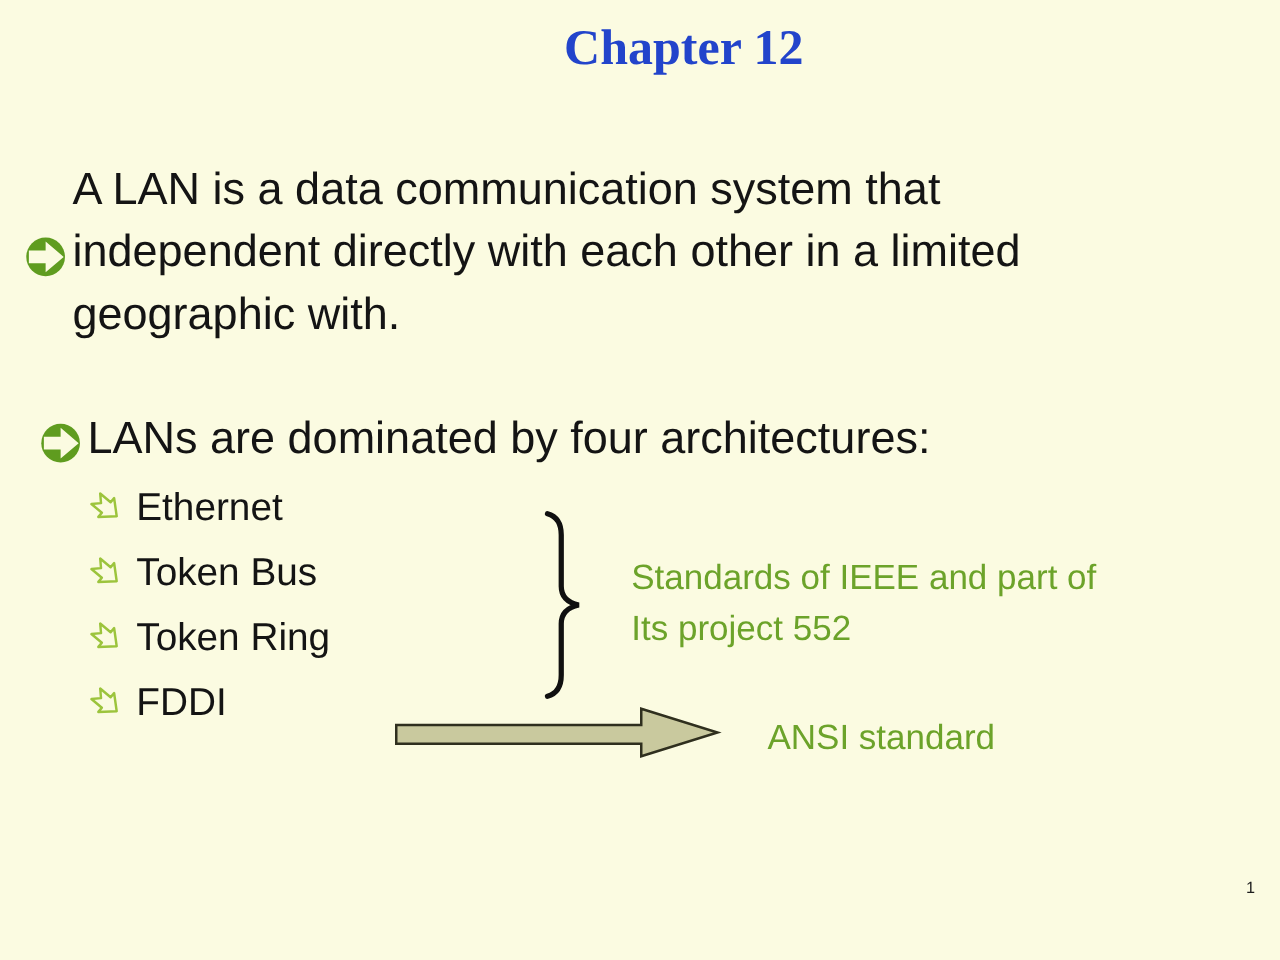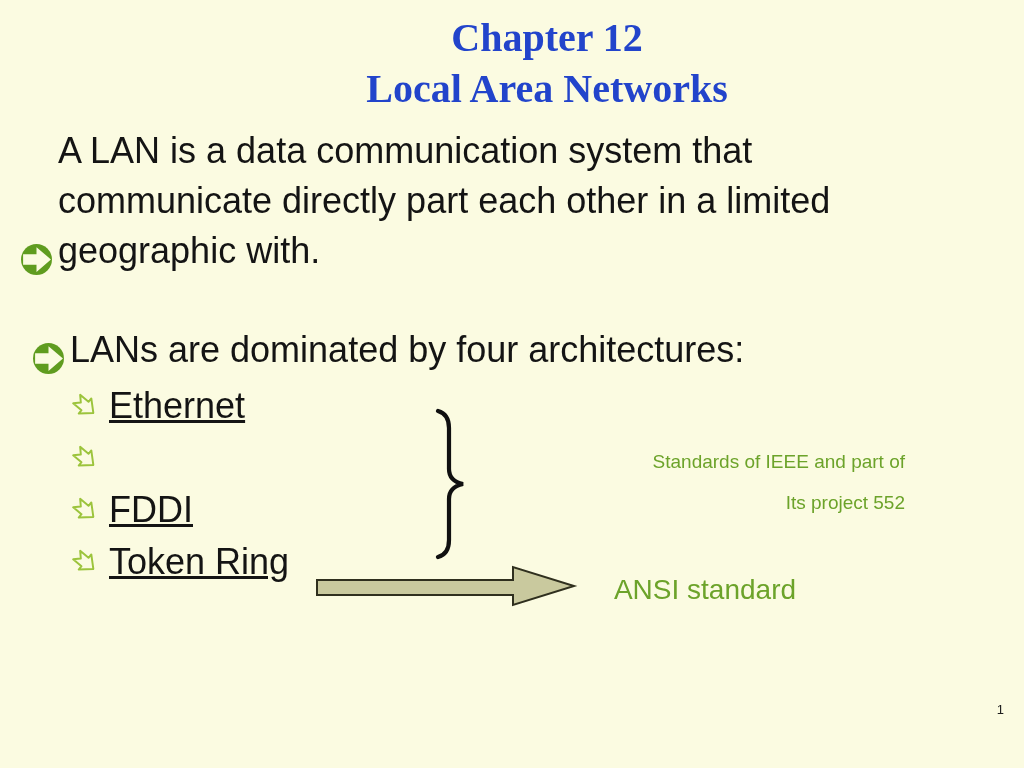--- a/index.html
+++ b/index.html
@@ -13,36 +13,36 @@
   }
   .title{
     position:absolute;top:12px;left:0;width:1024px;
     padding-left:70px;box-sizing:border-box;
     text-align:center;
     font-family:"Liberation Serif",serif;
     font-weight:bold;
     font-size:40px;line-height:51px;
     color:var(--title-blue,#2244CB);
   }
-  .bullet-row{position:absolute;display:flex;align-items:flex-end;}
+  .bullet-row{position:absolute;display:flex;align-items:center;}
   .bullet-row .bicon{flex:0 0 33px;width:33px;height:33px;margin-top:8px;}
   .bullet-text{
     font-size:36px;line-height:50px;color:var(--body-text,#141414);
     margin-left:5px;
   }
   #bullet1{left:20px;top:126px;width:960px;}
   #bullet2{left:32px;top:325px;width:995px;}
   .sublist{position:absolute;left:73px;top:380px;}
   .subitem{display:flex;align-items:center;height:52px;}
   .subitem .sicon{flex:0 0 24px;width:24px;height:24px;margin-right:12px;transform:rotate(40deg);}
-  .sublabel{font-size:36px;color:var(--body-text,#141414);text-decoration:underline;}
+  .sublabel{font-size:31px;color:var(--body-text,#141414);}
   .brace{position:absolute;left:432px;top:406px;width:48px;height:156px;}
   .ieee-note{
     position:absolute;left:505px;top:441px;width:400px;
-    text-align:right;font-size:19px;line-height:41px;
+    text-align:left;font-size:28px;line-height:41px;
     color:var(--annotation-green,#6CA32A);
   }
   .ansi-note{
     position:absolute;left:505px;top:574px;width:400px;
     text-align:center;font-size:28px;
     color:var(--annotation-green,#6CA32A);
   }
   .block-arrow{position:absolute;left:315px;top:562px;width:265px;height:48px;}
   .page-number{
     position:absolute;top:702px;right:20px;
@@ -54,31 +54,30 @@
   .brace-path{stroke:#101010;fill:none;stroke-width:4.2;stroke-linecap:round;}
   .arrow-path{fill:var(--arrow-fill,#C9C99E);stroke:var(--arrow-outline,#2F2F1E);stroke-width:2;stroke-linejoin:miter;}
 </style>
 </head>
 <body>
 
 <div class="slide">
 
   <div class="title">
     <div>Chapter 12</div>
-    <div>Local Area Networks</div>
   </div>
 
   <div class="bullet-row" id="bullet1">
     <svg class="bicon" viewBox="0 0 32 32">
       <circle class="main-bullet-circle" cx="16" cy="16" r="15"></circle>
       <path class="main-bullet-cut" d="M3 11 h13 v-7 l14 12 -14 12 v-7 H3 z"></path>
     </svg>
     <div class="bullet-text">
       <div>A LAN is a data communication system that</div>
-      <div>communicate directly part each other in a limited</div>
+      <div>independent directly with each other in a limited</div>
       <div>geographic with.</div>
     </div>
   </div>
 
   <div class="bullet-row" id="bullet2">
     <svg class="bicon" viewBox="0 0 32 32">
       <circle class="main-bullet-circle" cx="16" cy="16" r="15"></circle>
       <path class="main-bullet-cut" d="M3 11 h13 v-7 l14 12 -14 12 v-7 H3 z"></path>
     </svg>
     <div class="bullet-text">LANs are dominated by four architectures:</div>
@@ -88,32 +87,33 @@
     <div class="subitem">
       <svg class="sicon" viewBox="0 0 22 20">
         <path class="sub-bullet-path" d="M1 5 L11 5 L11 1 L21 10 L11 19 L11 15 L1 15 L6 10 Z"></path>
       </svg>
       <span class="sublabel">Ethernet</span>
     </div>
     <div class="subitem">
       <svg class="sicon" viewBox="0 0 22 20">
         <path class="sub-bullet-path" d="M1 5 L11 5 L11 1 L21 10 L11 19 L11 15 L1 15 L6 10 Z"></path>
       </svg>
+      <span class="sublabel">Token Bus</span>
+    </div>
+    <div class="subitem">
+      <svg class="sicon" viewBox="0 0 22 20">
+        <path class="sub-bullet-path" d="M1 5 L11 5 L11 1 L21 10 L11 19 L11 15 L1 15 L6 10 Z"></path>
+      </svg>
+      <span class="sublabel">Token Ring</span>
     </div>
     <div class="subitem">
       <svg class="sicon" viewBox="0 0 22 20">
         <path class="sub-bullet-path" d="M1 5 L11 5 L11 1 L21 10 L11 19 L11 15 L1 15 L6 10 Z"></path>
       </svg>
       <span class="sublabel">FDDI</span>
-    </div>
-    <div class="subitem">
-      <svg class="sicon" viewBox="0 0 22 20">
-        <path class="sub-bullet-path" d="M1 5 L11 5 L11 1 L21 10 L11 19 L11 15 L1 15 L6 10 Z"></path>
-      </svg>
-      <span class="sublabel">Token Ring</span>
     </div>
   </div>
 
   <svg class="brace" viewBox="0 0 48 156">
     <path class="brace-path" d="M6 5 Q17 8 17 22 L17 63 Q17 75 31 78 Q17 81 17 93 L17 134 Q17 148 6 151"></path>
   </svg>
 
   <div class="ieee-note">
     <div>Standards of IEEE and part of</div>
     <div>Its project 552</div>

